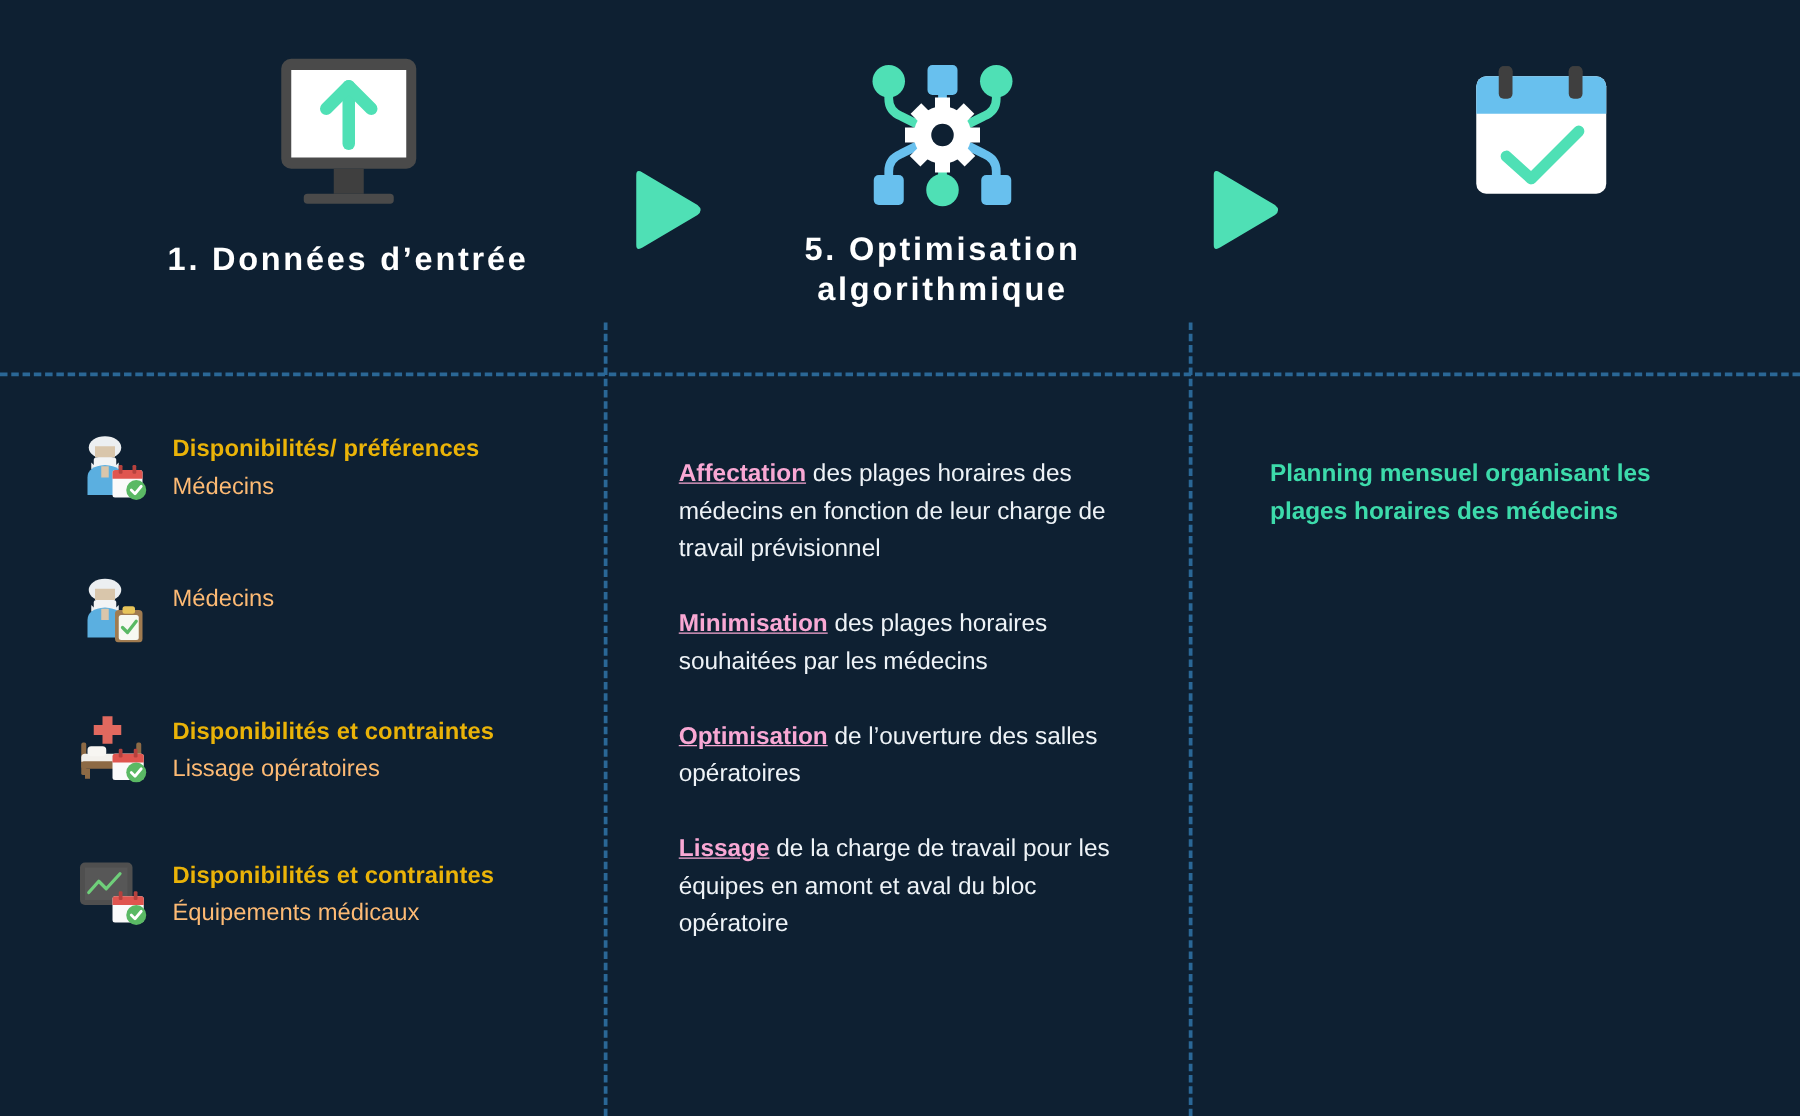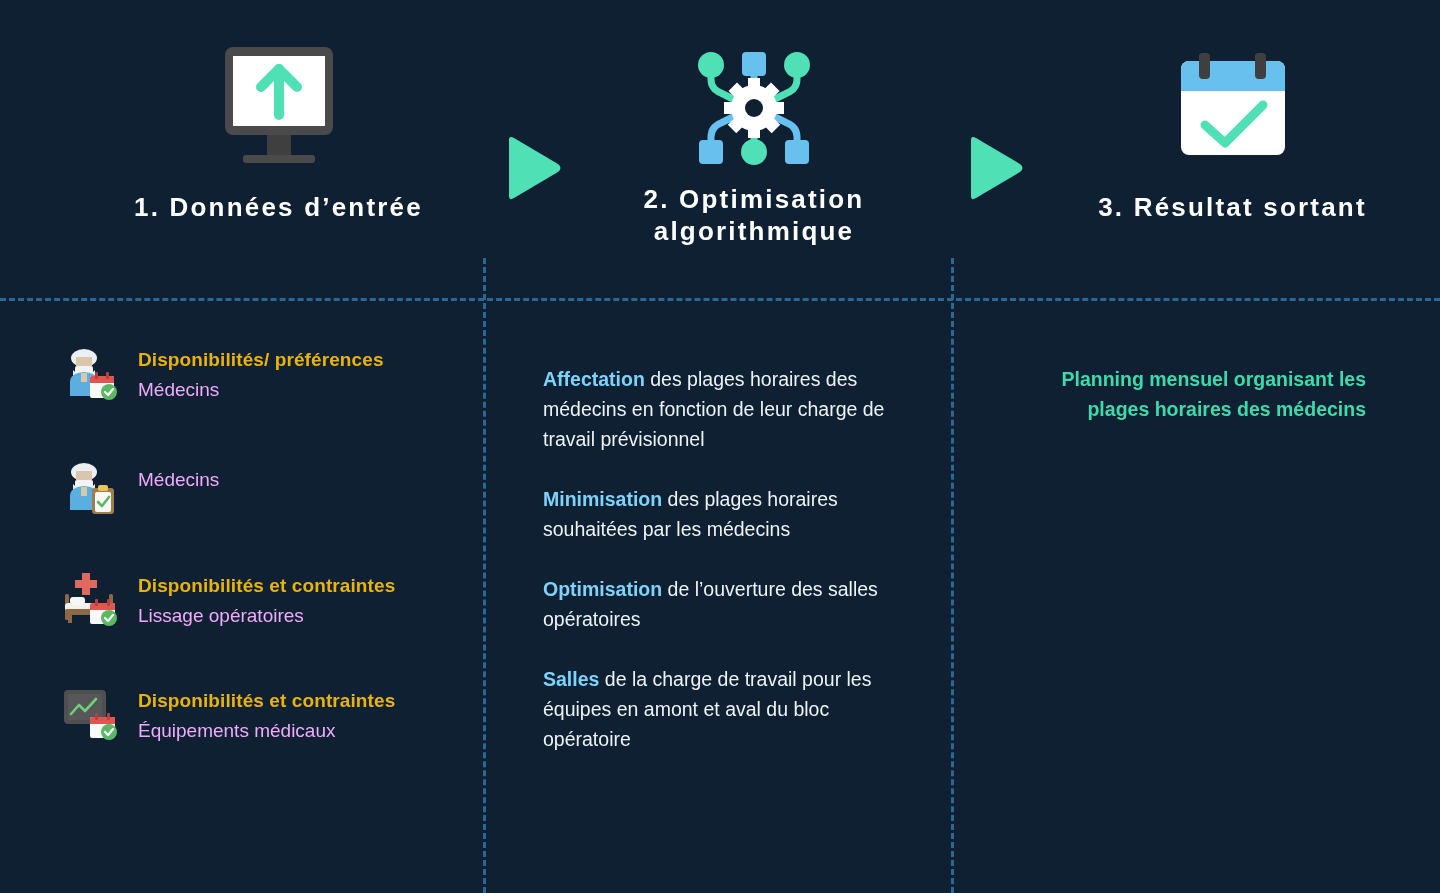--- a/index.html
+++ b/index.html
@@ -133,51 +133,51 @@
   .item-title {
     font-size: 19px;
     font-weight: bold;
     color: #eab308;
     line-height: 1.25;
     letter-spacing: 0.1px;
   }
   .item-sub {
     font-size: 19px;
     font-weight: normal;
-    color: #f0abfc;
+    color: #fdba74;
     line-height: 1.35;
     margin-top: 5px;
   }
 
   
   .opt-list {
     position: absolute;
     left: 60px;
     top: 44px;
     width: 376px;
   }
   .opt-item {
     font-size: 19.5px;
     line-height: 30px;
     color: #eef3f7;
     margin-bottom: 30px;
   }
   .opt-item:last-child { margin-bottom: 0; }
   .opt-item b {
-    color: #7dd3fc;
+    color: #f9a8d4;
     font-weight: bold;
+    text-decoration: underline;
   }
 
   
   .out-list {
     position: absolute;
     left: 65px;
     top: 44px;
     width: 350px;
-    text-align: right;
   }
   .out-item {
     font-size: 19.5px;
     line-height: 30px;
     font-weight: bold;
     color: #3ddbab;
   }
 </style>
 </head>
 <body>
@@ -225,37 +225,36 @@
             <rect x="35" y="57" width="14" height="12"></rect>
             <rect x="81" y="57" width="14" height="12"></rect>
             <rect x="42" y="40" width="12" height="13" transform="rotate(-45 48 46)"></rect>
             <rect x="76" y="40" width="12" height="13" transform="rotate(45 82 46)"></rect>
             <rect x="42" y="73" width="12" height="13" transform="rotate(45 48 79)"></rect>
             <rect x="76" y="73" width="12" height="13" transform="rotate(-45 82 79)"></rect>
           </g>
           <circle cx="65" cy="63" r="9" fill="#0e2032"></circle>
         </svg>
       </div>
-      <div class="col-title">2. Optimisation
+      <div class="col-title">5. Optimisation
 algorithmique</div>
     </div>
 
     <div class="col-head c3">
       <div class="icon-wrap">
         <svg width="120" height="126" viewBox="0 0 120 126">
           <rect x="26" y="8" width="11" height="26" rx="4" fill="#3f3f3f"></rect>
           <rect x="82" y="8" width="11" height="26" rx="4" fill="#3f3f3f"></rect>
           <rect x="8" y="16" width="104" height="94" rx="8" fill="#ffffff"></rect>
           <path d="M8 24 a8 8 0 0 1 8 -8 h88 a8 8 0 0 1 8 8 v22 h-104 z" fill="#68c0ee"></path>
           <rect x="26" y="8" width="11" height="26" rx="4" fill="#3f3f3f"></rect>
           <rect x="82" y="8" width="11" height="26" rx="4" fill="#3f3f3f"></rect>
           <path d="M32 80 L52 98 L90 60" stroke="#4fe0b5" stroke-width="9" fill="none" stroke-linecap="round" stroke-linejoin="round"></path>
         </svg>
       </div>
-      <div class="col-title">3. Résultat sortant</div>
     </div>
 
     <div class="arrow a1">
       <svg width="62" height="68" viewBox="0 0 62 68">
         <path d="M6 6 Q6 1 11 4 L55 30 Q60 34 55 38 L11 64 Q6 67 6 62 Z" fill="#4fe0b5"></path>
       </svg>
     </div>
     <div class="arrow a2">
       <svg width="62" height="68" viewBox="0 0 62 68">
         <path d="M6 6 Q6 1 11 4 L55 30 Q60 34 55 38 L11 64 Q6 67 6 62 Z" fill="#4fe0b5"></path>
@@ -361,21 +360,21 @@
         </div>
 
       </div>
     </div>
 
     <div class="col-body c2">
       <div class="opt-list">
         <p class="opt-item"><b>Affectation</b><span> des plages horaires des médecins en fonction de leur charge de travail prévisionnel</span></p>
         <p class="opt-item"><b>Minimisation</b><span> des plages horaires souhaitées par les médecins</span></p>
         <p class="opt-item"><b>Optimisation</b><span> de l’ouverture des salles opératoires</span></p>
-        <p class="opt-item"><b>Salles</b><span> de la charge de travail pour les équipes en amont et aval du bloc opératoire</span></p>
+        <p class="opt-item"><b>Lissage</b><span> de la charge de travail pour les équipes en amont et aval du bloc opératoire</span></p>
       </div>
     </div>
 
     <div class="col-body c3">
       <div class="out-list">
         <p class="out-item">Planning mensuel organisant les plages horaires des médecins</p>
       </div>
     </div>
 
   </div>

